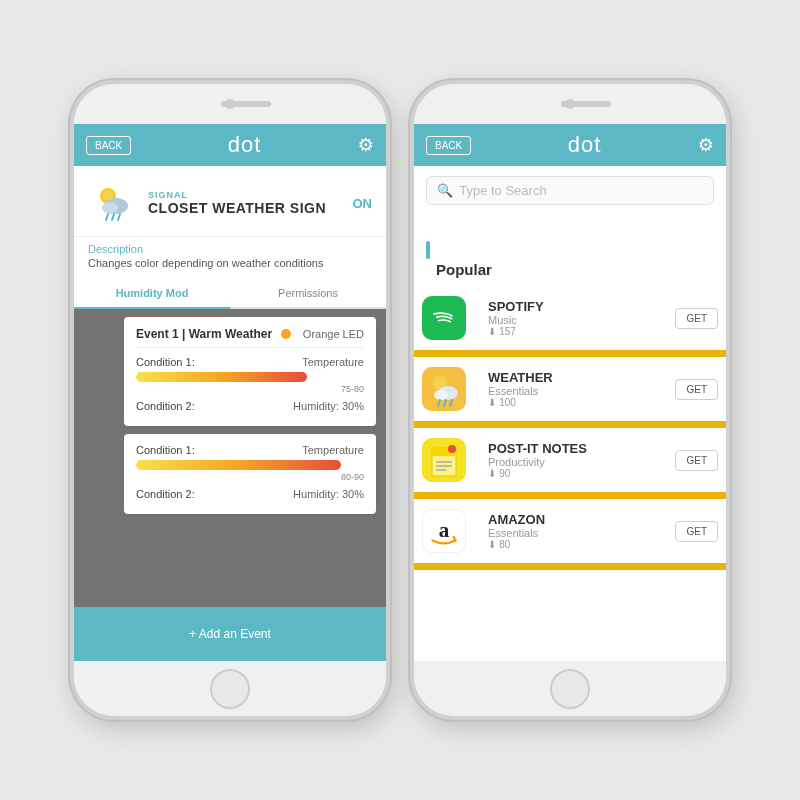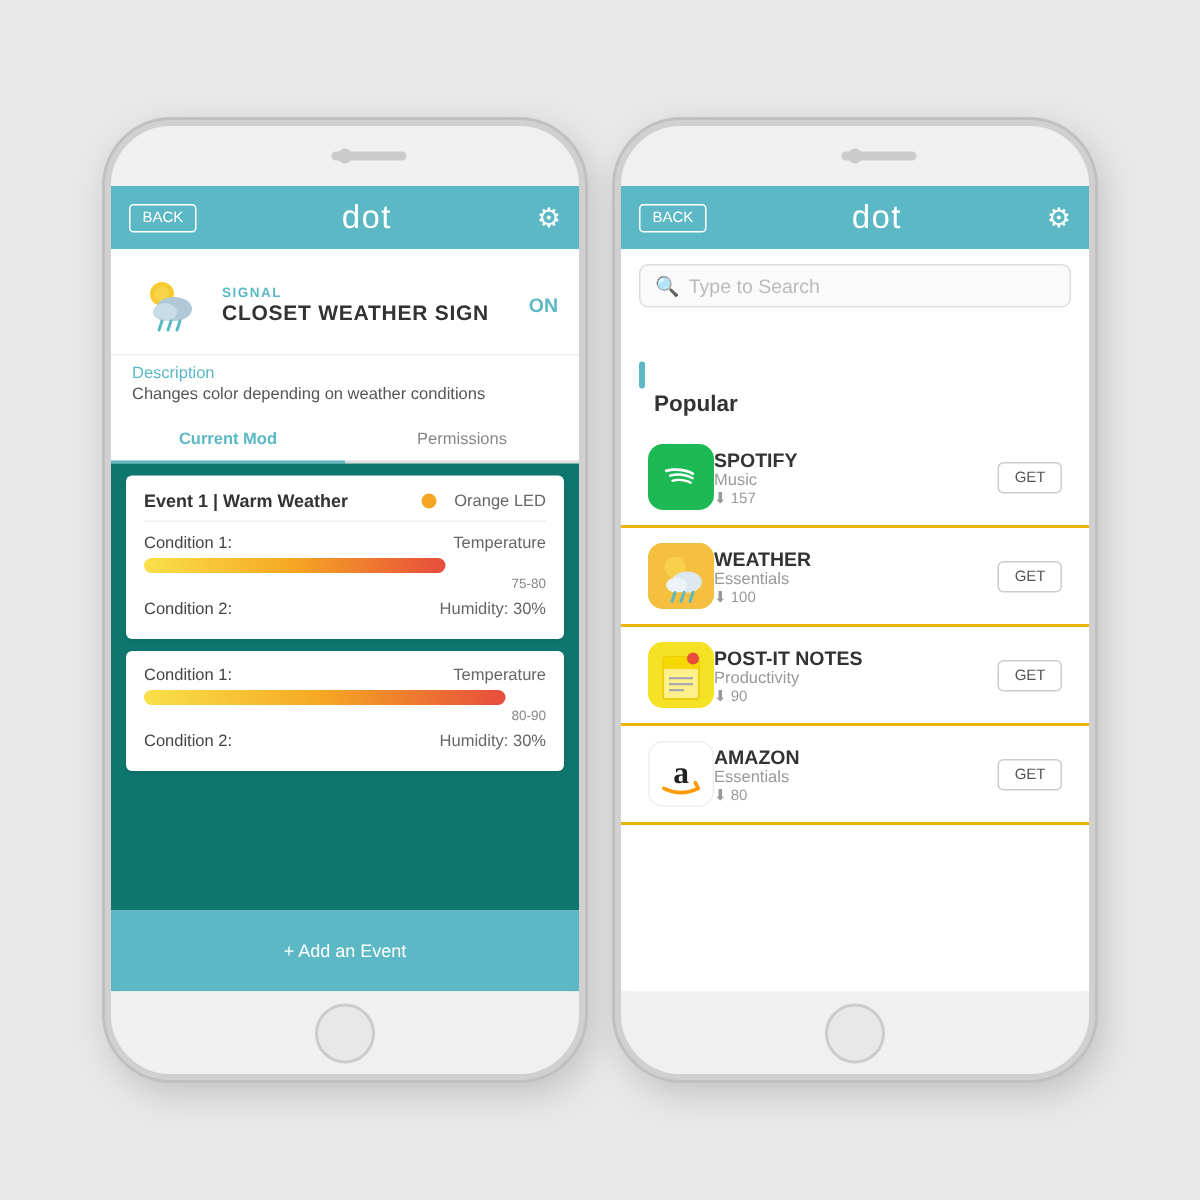--- a/index.html
+++ b/index.html
@@ -174,21 +174,22 @@
     }
     .tab.active {
       color: #5bb8c4;
       border-bottom: 2px solid #5bb8c4;
       font-weight: 600;
     }
     
     .events-scroll {
       flex: 1;
       overflow-y: auto;
-      background: #0f766e;
+      background: #737373;
+      padding-left: 40px;
     }
     .event-card {
       background: white;
       margin: 8px 10px;
       border-radius: 4px;
       box-shadow: 0 1px 3px rgba(0,0,0,0.08);
       padding: 10px 12px;
     }
     .event-header {
       display: flex;
@@ -292,23 +293,23 @@
       color: #333;
       margin-top: 40px;
     }
     .app-list {
       flex: 1;
       overflow-y: auto;
     }
     .app-item {
       display: flex;
       align-items: center;
-      padding: 10px 18px;
-      border-bottom: 2px solid #eab308;
-      gap: 0;
+      padding: 10px 8px;
+      border-bottom: 7px solid #eab308;
+      gap: 22px;
     }
     .app-icon {
       width: 44px; height: 44px;
       border-radius: 10px;
       flex-shrink: 0;
       display: flex;
       align-items: center;
       justify-content: center;
       font-size: 22px;
       overflow: hidden;
@@ -397,21 +398,21 @@
         </div>
         <div class="signal-status">ON</div>
       </div>
 
       <div class="description-area">
         <div class="description-label">Description</div>
         <div class="description-text">Changes color depending on weather conditions</div>
       </div>
 
       <div class="tabs">
-        <div class="tab active">Current Mod</div>
+        <div class="tab active">Humidity Mod</div>
         <div class="tab">Permissions</div>
       </div>
 
       <div class="events-scroll">
 
         <div class="event-card">
           <div class="event-header">
             <span class="event-title">Event 1  |  Warm Weather</span>
             <div class="event-led">
               <div class="led-dot led-orange"></div>

